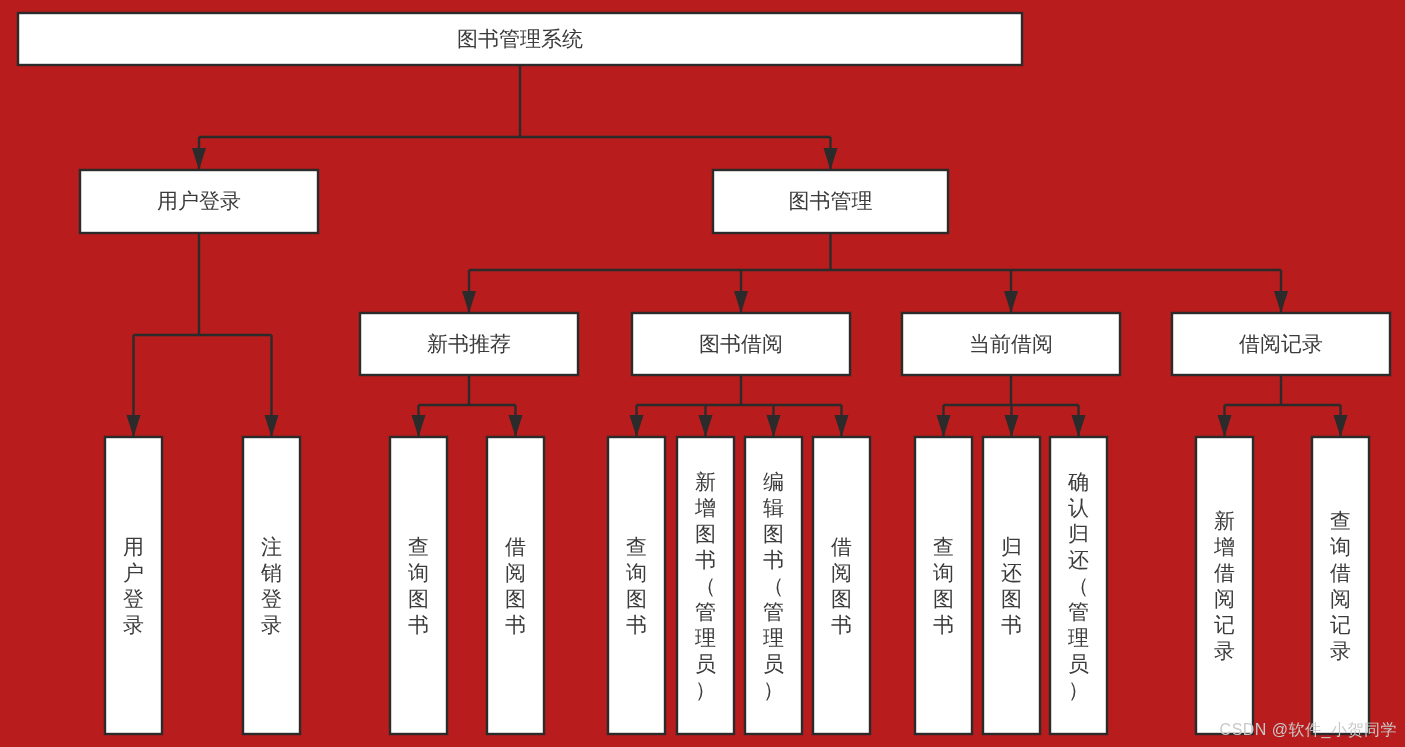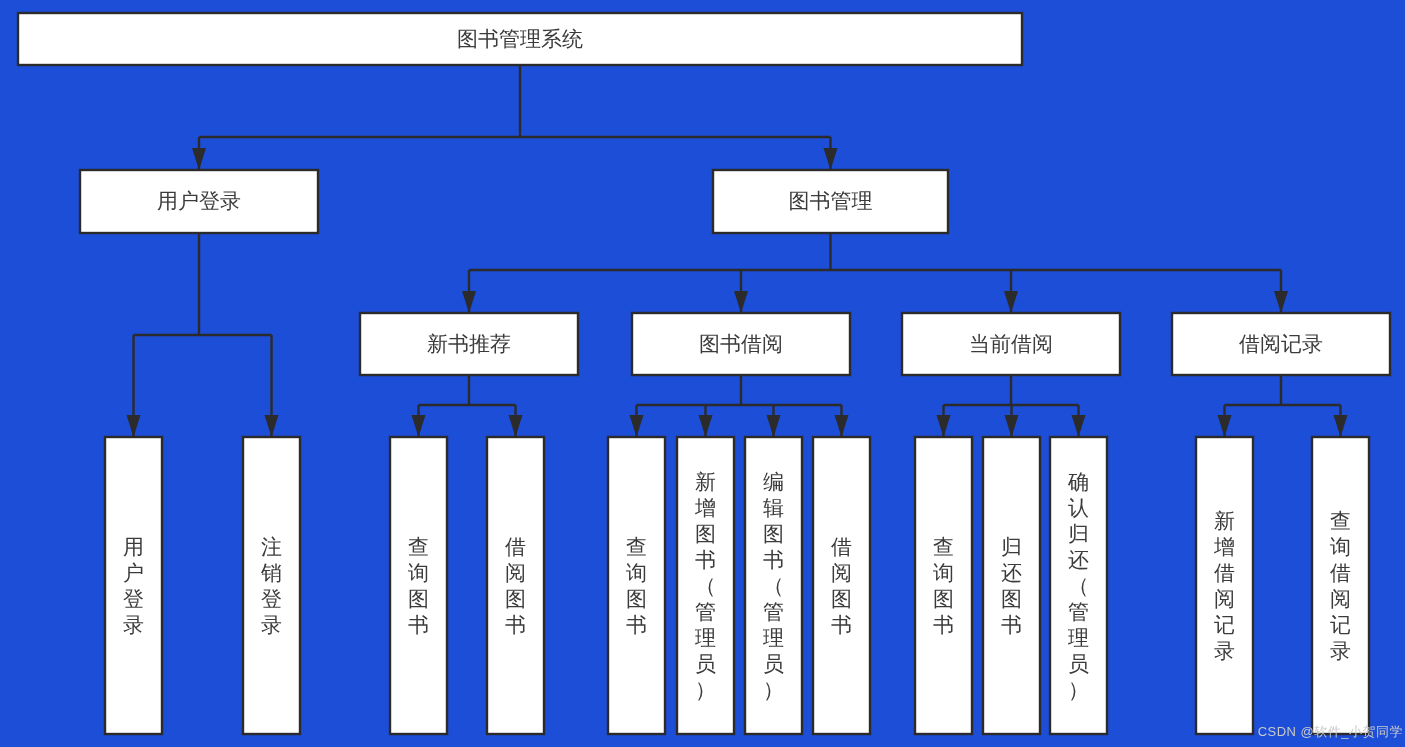--- a/index.html
+++ b/index.html
@@ -10,21 +10,21 @@
   body {
     width: 1405px;
     height: 747px;
     font-family: "Liberation Sans", "DejaVu Sans", sans-serif;
     overflow: hidden;
   }
   #diagram-root {
     position: relative;
     width: 1405px;
     height: 747px;
-    background: #1d4ed8;
+    background: #b91c1c;
   }
   svg#tree-svg {
     position: absolute;
     left: 0;
     top: 0;
     width: 1405px;
     height: 747px;
     display: block;
   }
   .node-box {
@@ -50,24 +50,24 @@
     dominant-baseline: middle;
   }
   .node-label-vertical {
     fill: #3b3b3b;
     font-family: "Liberation Sans", "DejaVu Sans", sans-serif;
     font-size: 21px;
     text-anchor: middle;
   }
   .watermark {
     position: absolute;
-    right: 2px;
+    right: 8px;
     bottom: 6px;
     color: #c9c9c9;
-    font-size: 13px;
+    font-size: 16px;
     font-family: "Liberation Sans", "DejaVu Sans", sans-serif;
     letter-spacing: 0.5px;
     white-space: nowrap;
     user-select: none;
   }
 </style>
 </head>
 <body>
 
 <div id="diagram-root">

